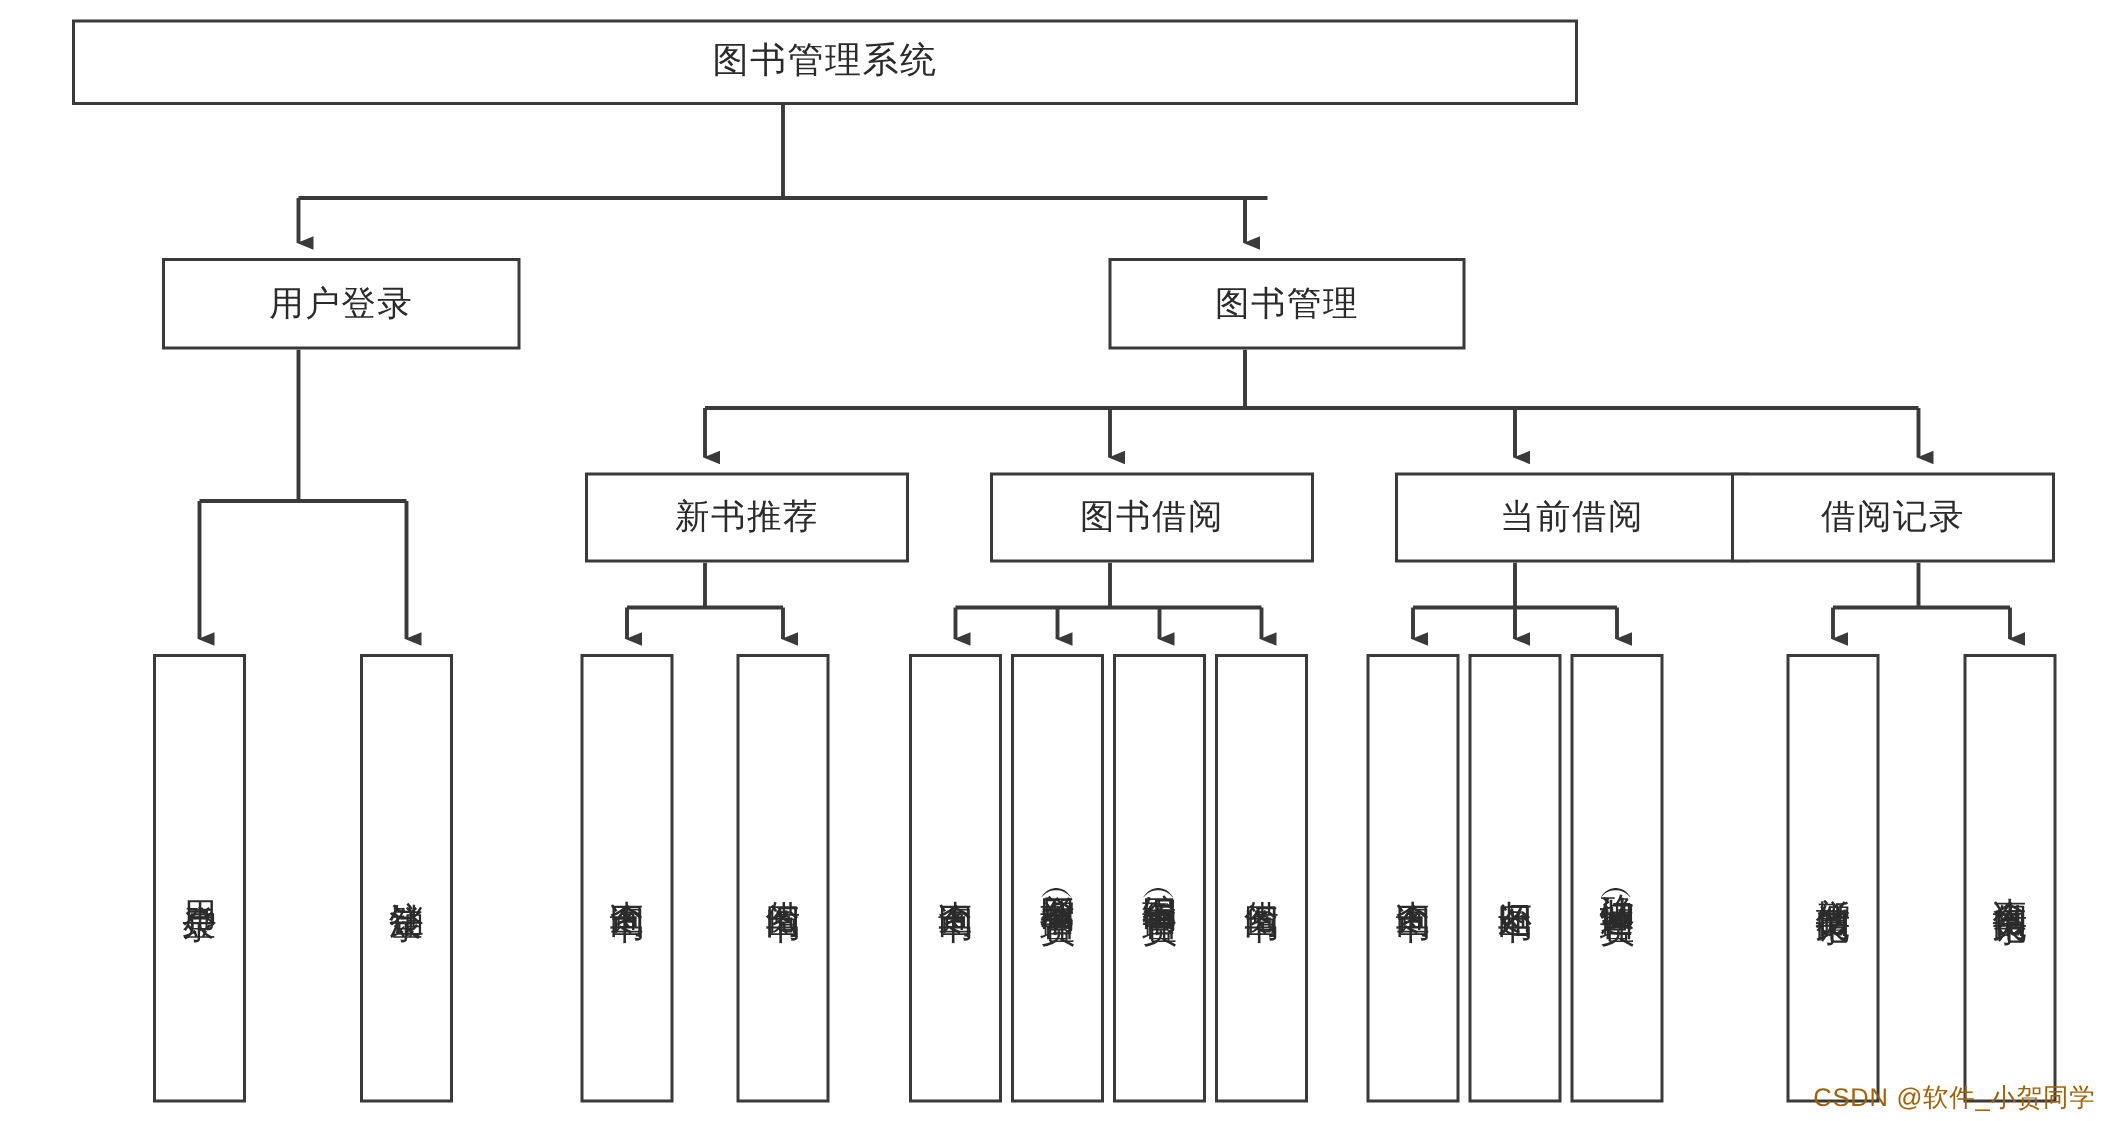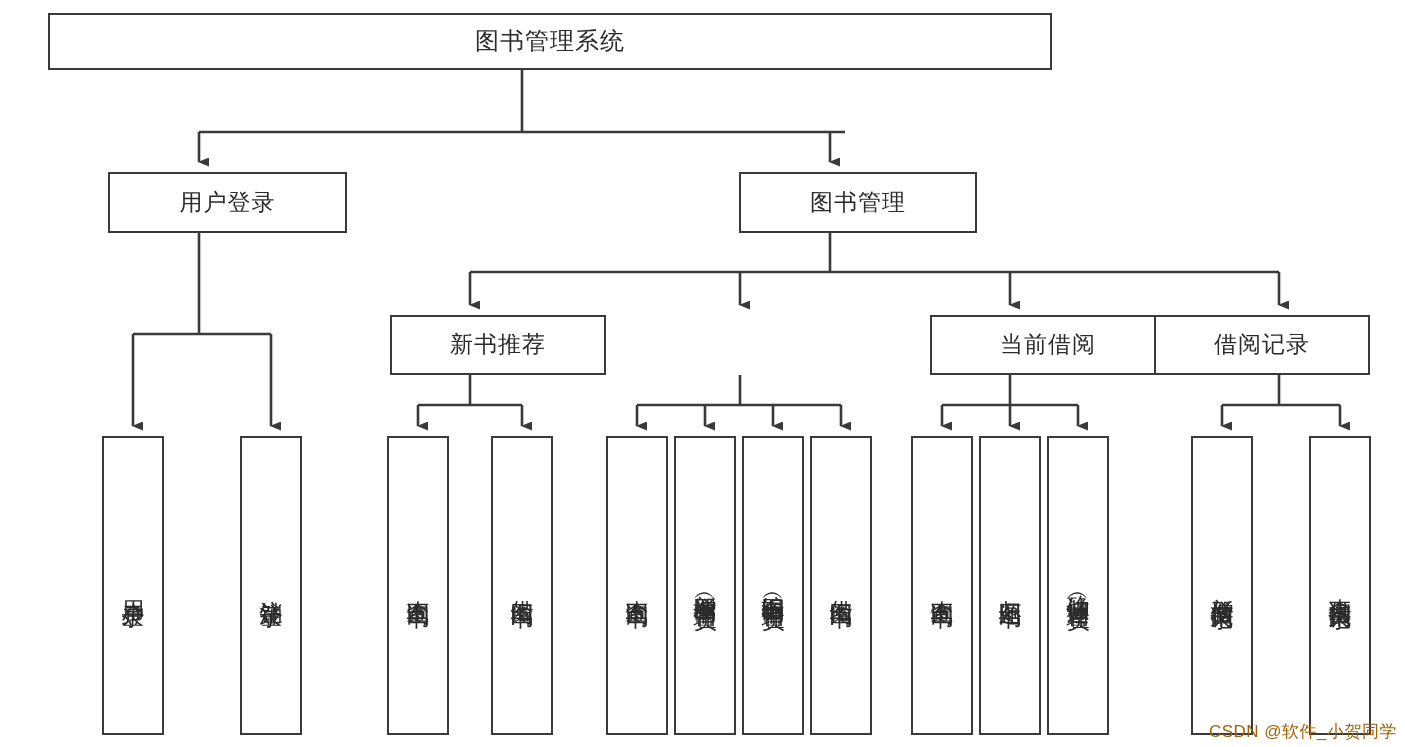--- a/index.html
+++ b/index.html
@@ -135,20 +135,23 @@
   <div class="node horiz" style="left:80px; top:172px; width:239px; height:61px;">
     <span>用户登录</span>
   </div>
   <div class="node horiz" style="left:711px; top:172px; width:238px; height:61px;">
     <span>图书管理</span>
   </div>
 
   <div class="node horiz" style="left:362px; top:315px; width:216px; height:60px;">
     <span>新书推荐</span>
   </div>
+  <div class="node horiz" style="left:632px; top:315px; width:216px; height:60px;">
+    <span>图书借阅</span>
+  </div>
   <div class="node horiz" style="left:902px; top:315px; width:236px; height:60px;">
     <span>当前借阅</span>
   </div>
   <div class="node horiz" style="left:1126px; top:315px; width:216px; height:60px;">
     <span>借阅记录</span>
   </div>
 
   <div class="node vert" style="left:102px; top:436px; width:62px; height:299px;">
     <span class="vlabel">用户登录</span>
   </div>

